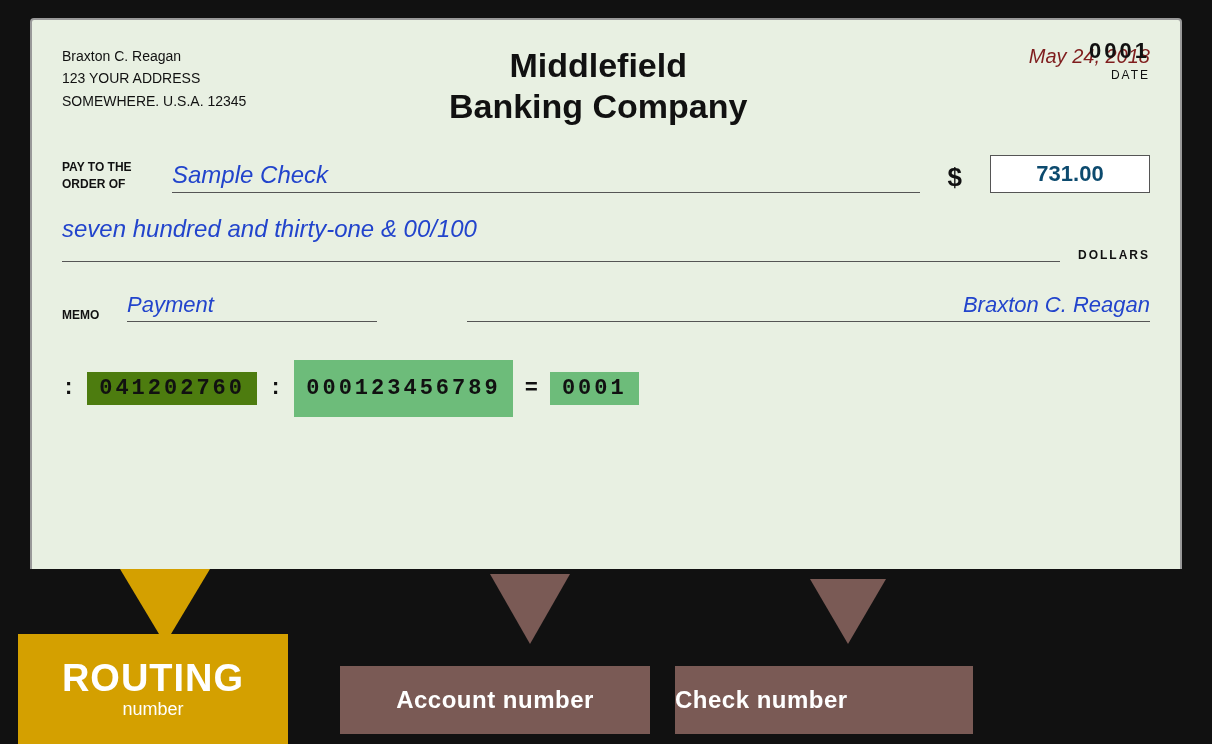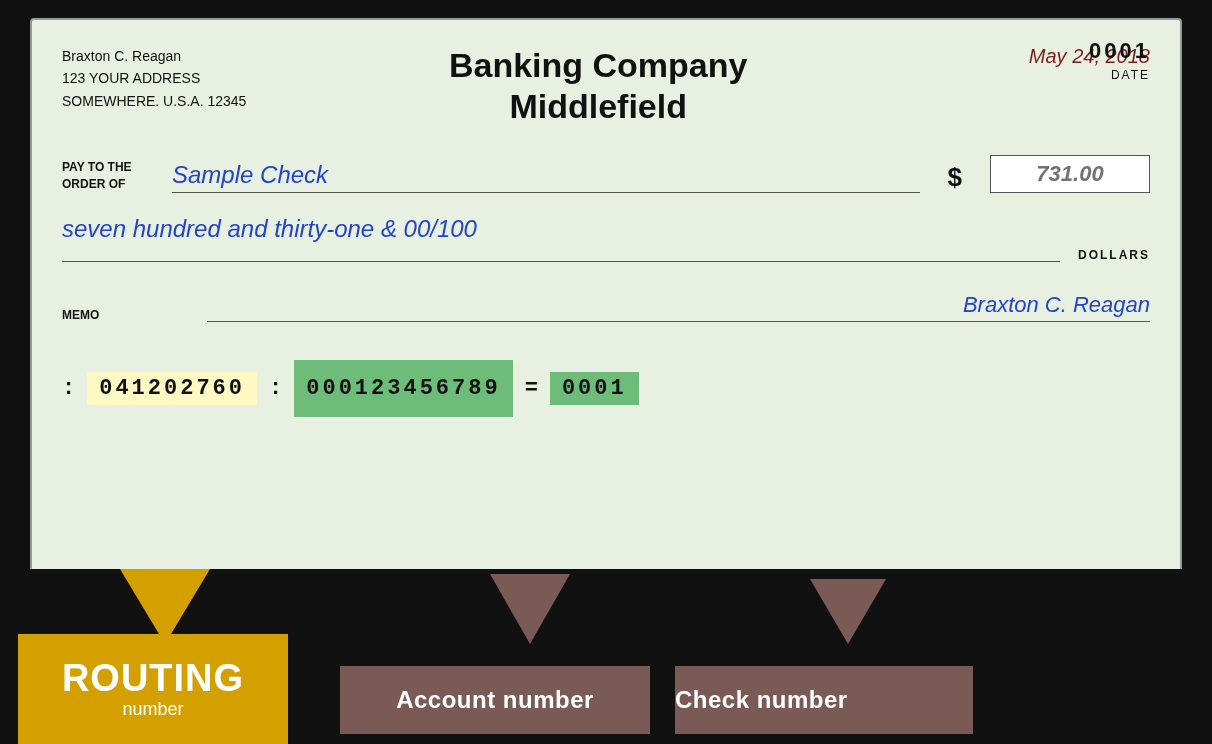--- a/index.html
+++ b/index.html
@@ -108,26 +108,25 @@
       font-size: 26px;
       color: #111;
       font-weight: bold;
       margin: 0 8px 0 8px;
     }
 
     .amount-box {
       border: 1.5px solid #555;
       padding: 5px 14px;
       font-size: 22px;
-      color: #737373;
+      color: #0c4a6e;
       font-weight: bold;
       background: #fff;
       min-width: 160px;
       text-align: center;
-      font-style: italic;
     }
 
     
     .written-row {
       display: flex;
       align-items: flex-end;
       justify-content: space-between;
       margin-top: 22px;
     }
 
@@ -189,21 +188,21 @@
       align-items: center;
       margin-top: 38px;
       gap: 12px;
       font-family: 'Courier New', Courier, monospace;
       font-size: 22px;
       color: #111;
       font-weight: bold;
     }
 
     .micr-routing {
-      background: #fef9c3;
+      background: #4d7c0f;
       padding: 4px 12px;
       letter-spacing: 3px;
     }
 
     .micr-account {
       background: #6dbc7a;
       padding: 16px 12px;
       letter-spacing: 3px;
     }
 
@@ -342,22 +341,22 @@
 
   <div class="check-number">0001</div>
 
   <div class="check-header">
     <div class="address-block">
       <div>Braxton C. Reagan</div>
       <div>123 YOUR ADDRESS</div>
       <div>SOMEWHERE. U.S.A. 12345</div>
     </div>
     <div class="bank-name">
+      <div>Middlefield</div>
       <div>Banking Company</div>
-      <div>Middlefield</div>
     </div>
     <div class="date-block">
       <div class="date-value">May 24, 2018</div>
       <div class="date-label">DATE</div>
     </div>
   </div>
 
   <div class="payto-row">
     <div class="payto-label">
       <div>PAY TO THE</div>
@@ -368,20 +367,21 @@
     <div class="amount-box">731.00</div>
   </div>
 
   <div class="written-row">
     <div class="written-amount">seven hundred and thirty-one &amp; 00/100</div>
     <div class="dollars-label">DOLLARS</div>
   </div>
 
   <div class="memo-row">
     <div class="memo-label">MEMO</div>
+    <div class="memo-value">Payment</div>
     <div class="signature-line">Braxton C. Reagan</div>
   </div>
 
   <div class="micr-row">
     <span class="micr-sep">:</span>
     <span class="micr-routing">041202760</span>
     <span class="micr-sep">:</span>
     <span class="micr-account">000123456789</span>
     <span class="micr-sep">=</span>
     <span class="micr-check">0001</span>

